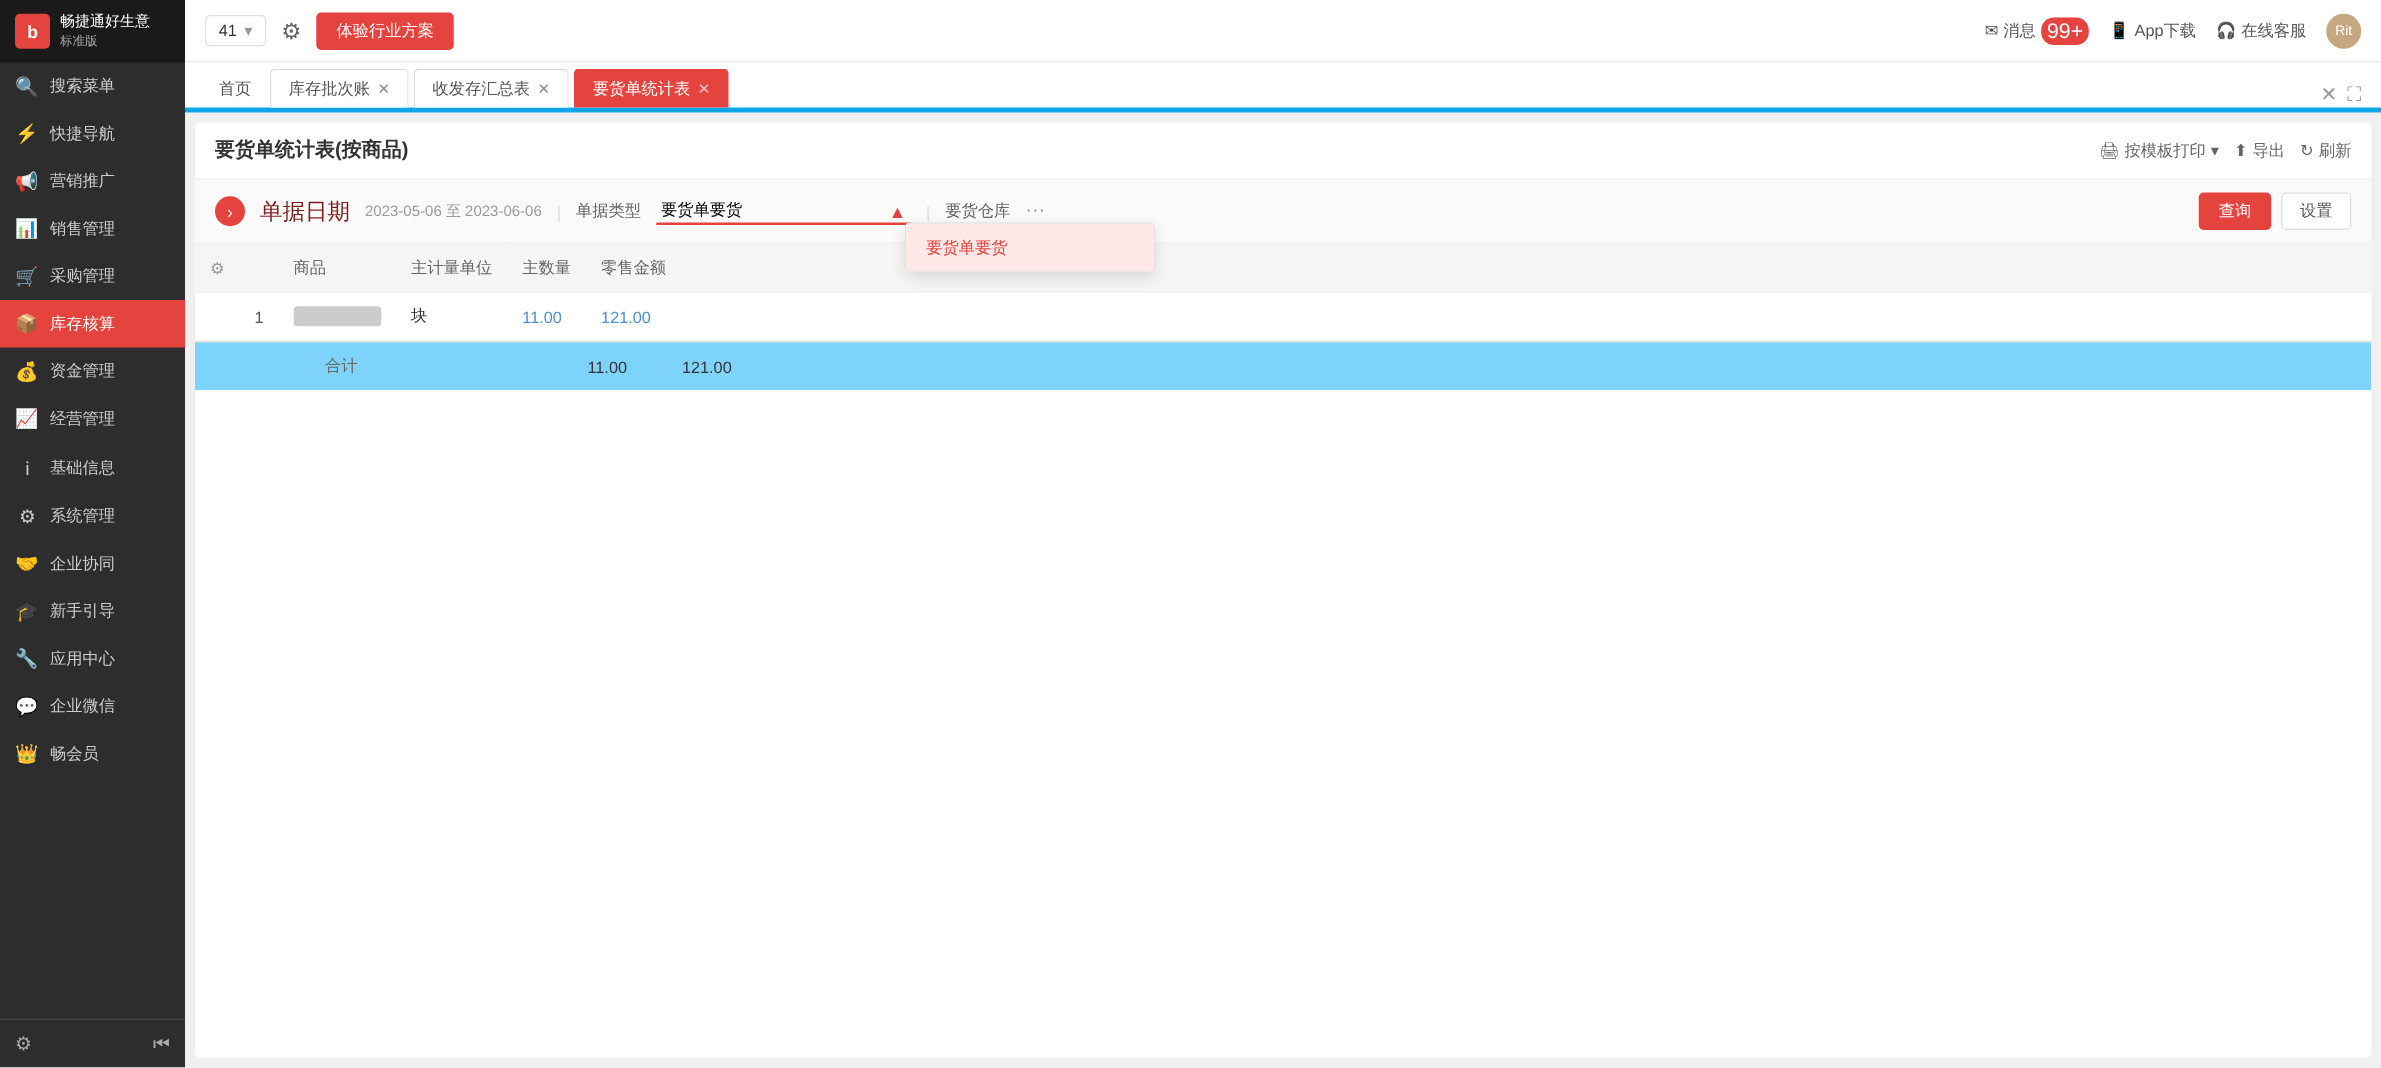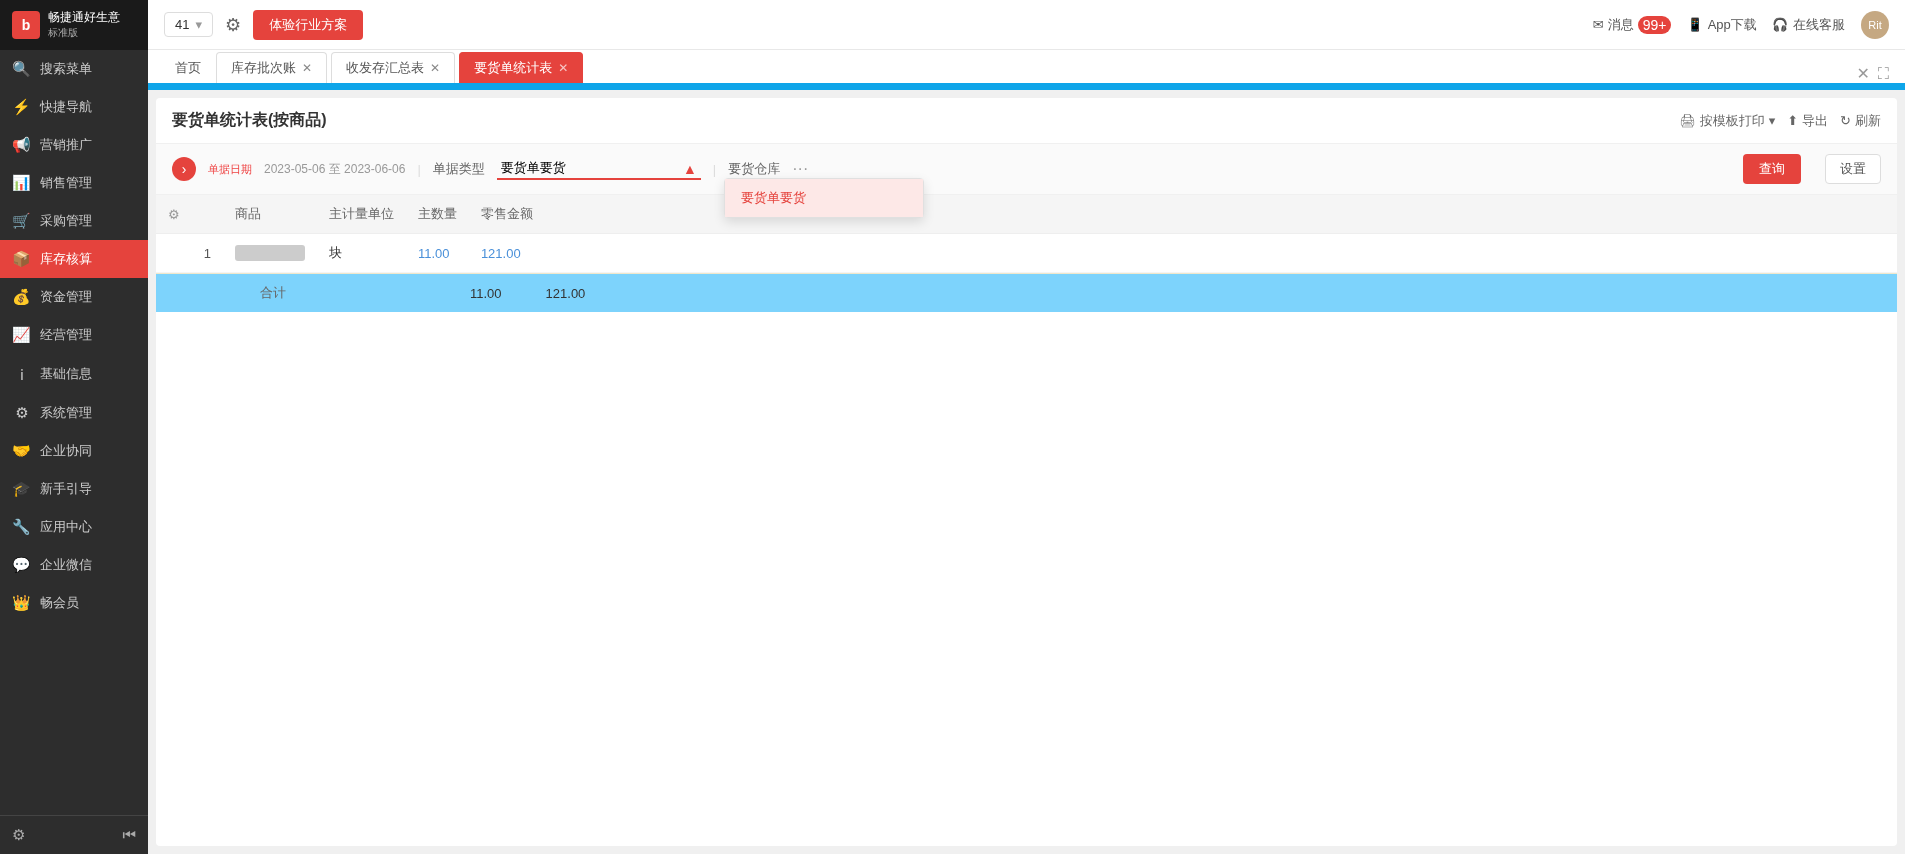--- a/index.html
+++ b/index.html
@@ -25,58 +25,58 @@
 
     
     .topbar { height: 50px; background: #fff; display: flex; align-items: center; padding: 0 16px; justify-content: space-between; border-bottom: 1px solid #e8e8e8; flex-shrink: 0; }
     .topbar-left { display: flex; align-items: center; gap: 12px; }
     .store-selector { display: flex; align-items: center; gap: 6px; font-size: 13px; color: #333; cursor: pointer; border: 1px solid #ddd; padding: 4px 10px; border-radius: 4px; }
     .store-selector .arrow { color: #999; }
     .settings-icon { font-size: 18px; color: #666; cursor: pointer; }
     .trial-btn { background: #e5433d; color: white; border: none; padding: 6px 16px; border-radius: 4px; font-size: 13px; cursor: pointer; }
     .topbar-right { display: flex; align-items: center; gap: 16px; }
     .topbar-action { display: flex; align-items: center; gap: 4px; font-size: 13px; color: #555; cursor: pointer; }
-    .badge { background: #e5433d; color: white; border-radius: 10px; padding: 1px 5px; font-size: 14px; }
+    .badge { background: #e5433d; color: white; border-radius: 10px; padding: 1px 5px; font-size: 17px; }
     .avatar { width: 28px; height: 28px; border-radius: 50%; background: #ddd; }
 
     
-    .tabs { height: 40px; background: #fff; display: flex; align-items: flex-end; padding: 0 16px; border-bottom: 7px solid #0ea5e9; flex-shrink: 0; gap: 4px; }
+    .tabs { height: 40px; background: #fff; display: flex; align-items: flex-end; padding: 0 16px; border-bottom: 4px solid #0ea5e9; flex-shrink: 0; gap: 4px; }
     .tab { padding: 6px 14px; font-size: 13px; cursor: pointer; border-radius: 4px 4px 0 0; color: #666; display: flex; align-items: center; gap: 6px; border: 1px solid transparent; border-bottom: none; }
     .tab.active { background: #e5433d; color: white; border-color: #e5433d; }
     .tab.normal { background: #fff; color: #555; border-color: #ddd; }
     .tab .close { font-size: 12px; opacity: 0.7; }
     .tab.active .close { color: white; }
     .tab-home { color: #555; padding: 6px 10px; }
     .tab-controls { margin-left: auto; display: flex; align-items: center; gap: 8px; }
     .tab-controls .icon { font-size: 16px; color: #999; cursor: pointer; }
 
     
     .page { flex: 1; overflow-y: auto; background: #fff; margin: 8px; border-radius: 4px; }
     .page-header { padding: 12px 16px; display: flex; align-items: center; justify-content: space-between; border-bottom: 1px solid #f0f0f0; gap: 16px; }
     .page-title { font-size: 16px; font-weight: bold; color: #333; }
     .page-header-actions { display: flex; align-items: center; gap: 12px; }
     .header-action { display: flex; align-items: center; gap: 4px; color: #666; font-size: 13px; cursor: pointer; }
 
     
     .filter-bar { padding: 10px 16px; background: #fafafa; border-bottom: 1px solid #f0f0f0; display: flex; align-items: center; gap: 12px; flex-wrap: wrap; }
     .filter-expand { width: 24px; height: 24px; background: #e5433d; color: white; border-radius: 50%; display: flex; align-items: center; justify-content: center; cursor: pointer; flex-shrink: 0; font-size: 14px; }
-    .filter-label { font-size: 11px; color: #ef4444; white-space: nowrap; }
+    .filter-label { font-size: 18px; color: #7f1d1d; white-space: nowrap; }
     .filter-date-group { display: flex; align-items: center; gap: 4px; }
     .filter-btn { padding: 3px 8px; font-size: 12px; border: 1px solid #ddd; border-radius: 3px; cursor: pointer; background: #fff; color: #555; }
     .filter-btn.more { background: #e5433d; color: white; border-color: #e5433d; border-radius: 10px; padding: 2px 8px; }
     .filter-custom { padding: 3px 8px; font-size: 12px; border: none; background: none; color: #555; cursor: pointer; }
     .date-range { font-size: 12px; color: #999; }
     .filter-divider { color: #ddd; }
     .filter-type-label { font-size: 13px; color: #666; white-space: nowrap; }
     .filter-type-select { position: relative; display: flex; align-items: center; }
     .filter-type-input { border: none; border-bottom: 2px solid #e5433d; outline: none; padding: 2px 24px 2px 4px; font-size: 13px; min-width: 200px; background: transparent; }
     .filter-type-arrow { position: absolute; right: 4px; color: #e5433d; font-size: 14px; cursor: pointer; }
     .filter-warehouse-label { font-size: 13px; color: #666; }
     .filter-more-icon { color: #999; cursor: pointer; margin-right: 8px; font-size: 16px; }
-    .filter-actions { margin-left: auto; display: flex; gap: 24px; }
+    .filter-actions { margin-left: auto; display: flex; gap: 8px; }
     .btn-query { background: #e5433d; color: white; border: none; padding: 6px 16px; border-radius: 4px; font-size: 13px; cursor: pointer; }
     .btn-set { background: #fff; color: #555; border: 1px solid #ddd; padding: 5px 14px; border-radius: 4px; font-size: 13px; cursor: pointer; }
 
     
     .dropdown-overlay { position: absolute; background: #fff; border: 1px solid #e0e0e0; border-radius: 4px; box-shadow: 0 4px 12px rgba(0,0,0,0.12); z-index: 100; min-width: 200px; top: 178px; left: 724px; }
     .dropdown-item { padding: 10px 16px; font-size: 13px; cursor: pointer; color: #333; }
     .dropdown-item.selected { background: #fde8e7; color: #e5433d; }
 
     
     .table-container { overflow-x: auto; }

